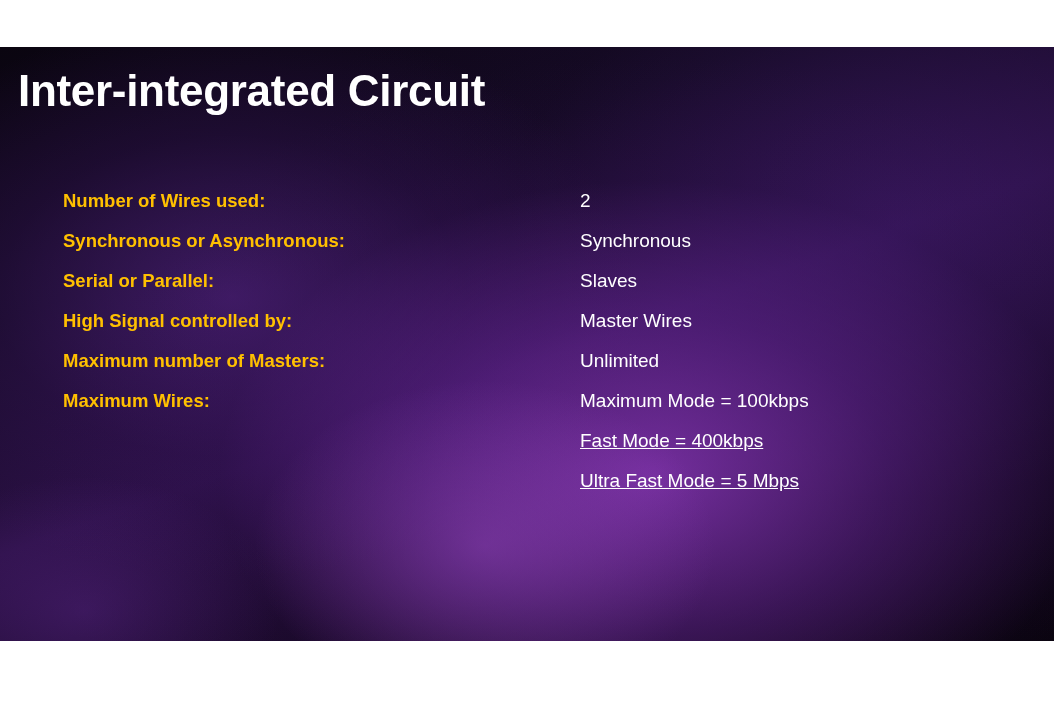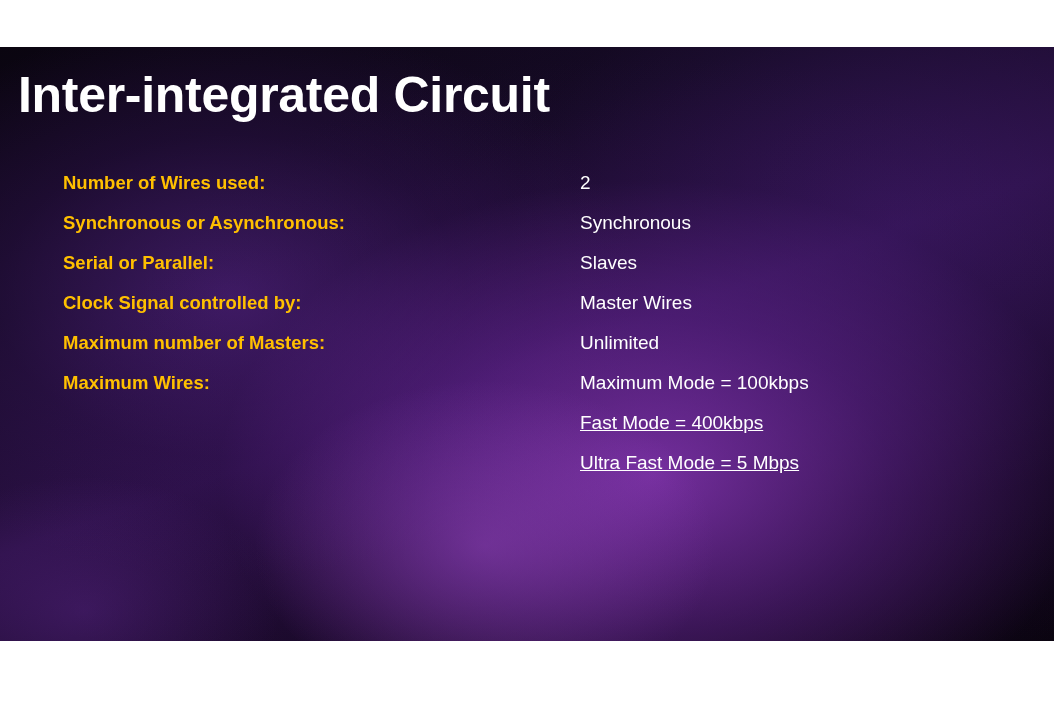--- a/index.html
+++ b/index.html
@@ -33,34 +33,34 @@
     background:
       radial-gradient(ellipse 320px 230px at 46% 84%, rgba(175, 85, 220, 0.38) 0%, rgba(0,0,0,0) 72%),
       radial-gradient(ellipse 260px 180px at 8% 95%, rgba(120, 50, 180, 0.30) 0%, rgba(0,0,0,0) 75%);
     pointer-events: none;
   }
   .title {
     position: absolute;
     left: 18px;
     top: 19px;
     color: #ffffff;
-    font-size: 50px;
+    font-size: 44px;
     font-weight: bold;
     letter-spacing: -0.3px;
     z-index: 3;
   }
   .table {
     position: absolute;
     left: 63px;
     top: 125px;
     z-index: 3;
   }
   .row {
     display: flex;
-    align-items: flex-start;
+    align-items: flex-end;
     height: 40px;
   }
   .label {
     width: 517px;
     color: #ffc000;
     font-size: 18.5px;
     font-weight: bold;
     white-space: nowrap;
   }
   .value {
@@ -86,21 +86,21 @@
     </div>
     <div class="row">
       <div class="label">Synchronous or Asynchronous:</div>
       <div class="value">Synchronous</div>
     </div>
     <div class="row">
       <div class="label">Serial or Parallel:</div>
       <div class="value">Slaves</div>
     </div>
     <div class="row">
-      <div class="label">Clock Signal controlled by:</div>
+      <div class="label">High Signal controlled by:</div>
       <div class="value">Master Wires</div>
     </div>
     <div class="row">
       <div class="label">Maximum number of Masters:</div>
       <div class="value">Unlimited</div>
     </div>
     <div class="row">
       <div class="label">Maximum Wires:</div>
       <div class="value">Maximum Mode = 100kbps</div>
     </div>

